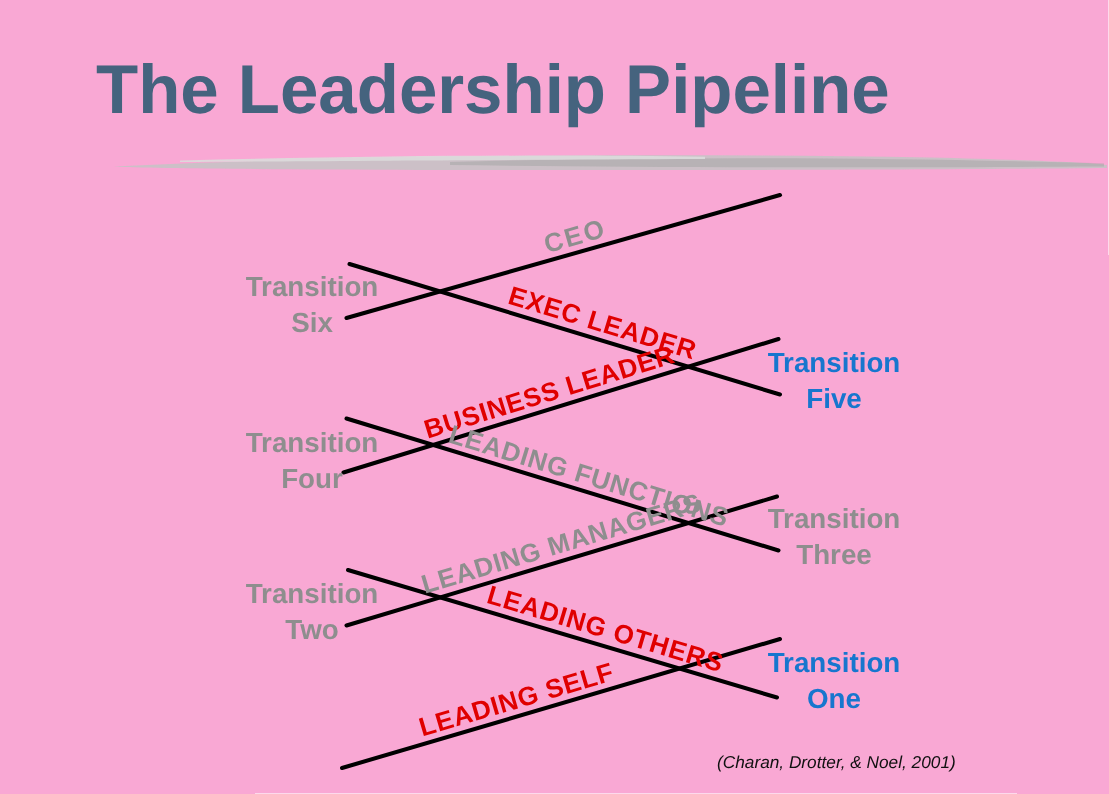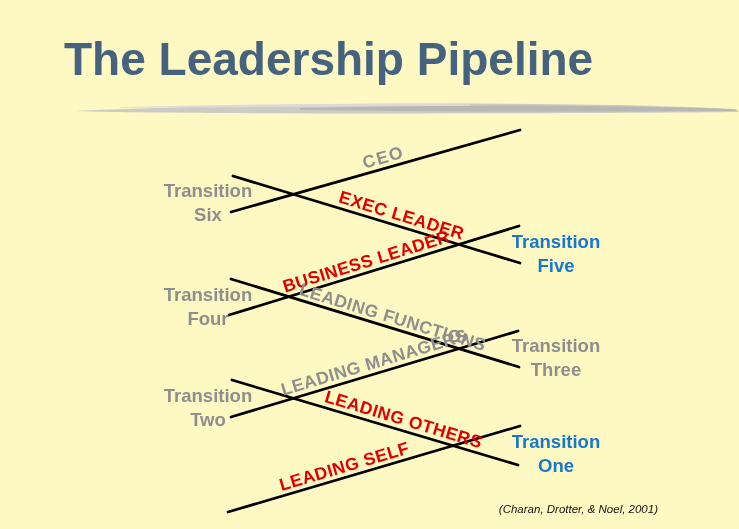--- a/index.html
+++ b/index.html
@@ -1,20 +1,20 @@
 <!DOCTYPE html>
 <html><head>
 <meta charset="utf-8">
 <style>
   html, body { margin: 0; padding: 0; background: #ffffff; }
   .slide {
     position: relative;
     width: 739px;
     height: 529px;
-    background: #fef9c3;
+    background: #f9a8d4;
     overflow: hidden;
     font-family: "Liberation Sans", sans-serif;
   }
   .slide-title {
     position: absolute;
     left: 64px;
     top: 32px;
     font-size: 46px;
     font-weight: bold;
     letter-spacing: 0px;
@@ -46,21 +46,21 @@
     font-size: 18.5px;
   }
   .citation {
     position: absolute;
     left: 478px;
     top: 503px;
     width: 180px;
     font-size: 11.5px;
     font-style: italic;
     color: #111111;
-    text-align: right;
+    text-align: left;
     white-space: nowrap;
   }
 </style>
 </head>
 <body>
 
 <div class="slide">
 
   <div class="slide-title">The Leadership Pipeline</div>
 

